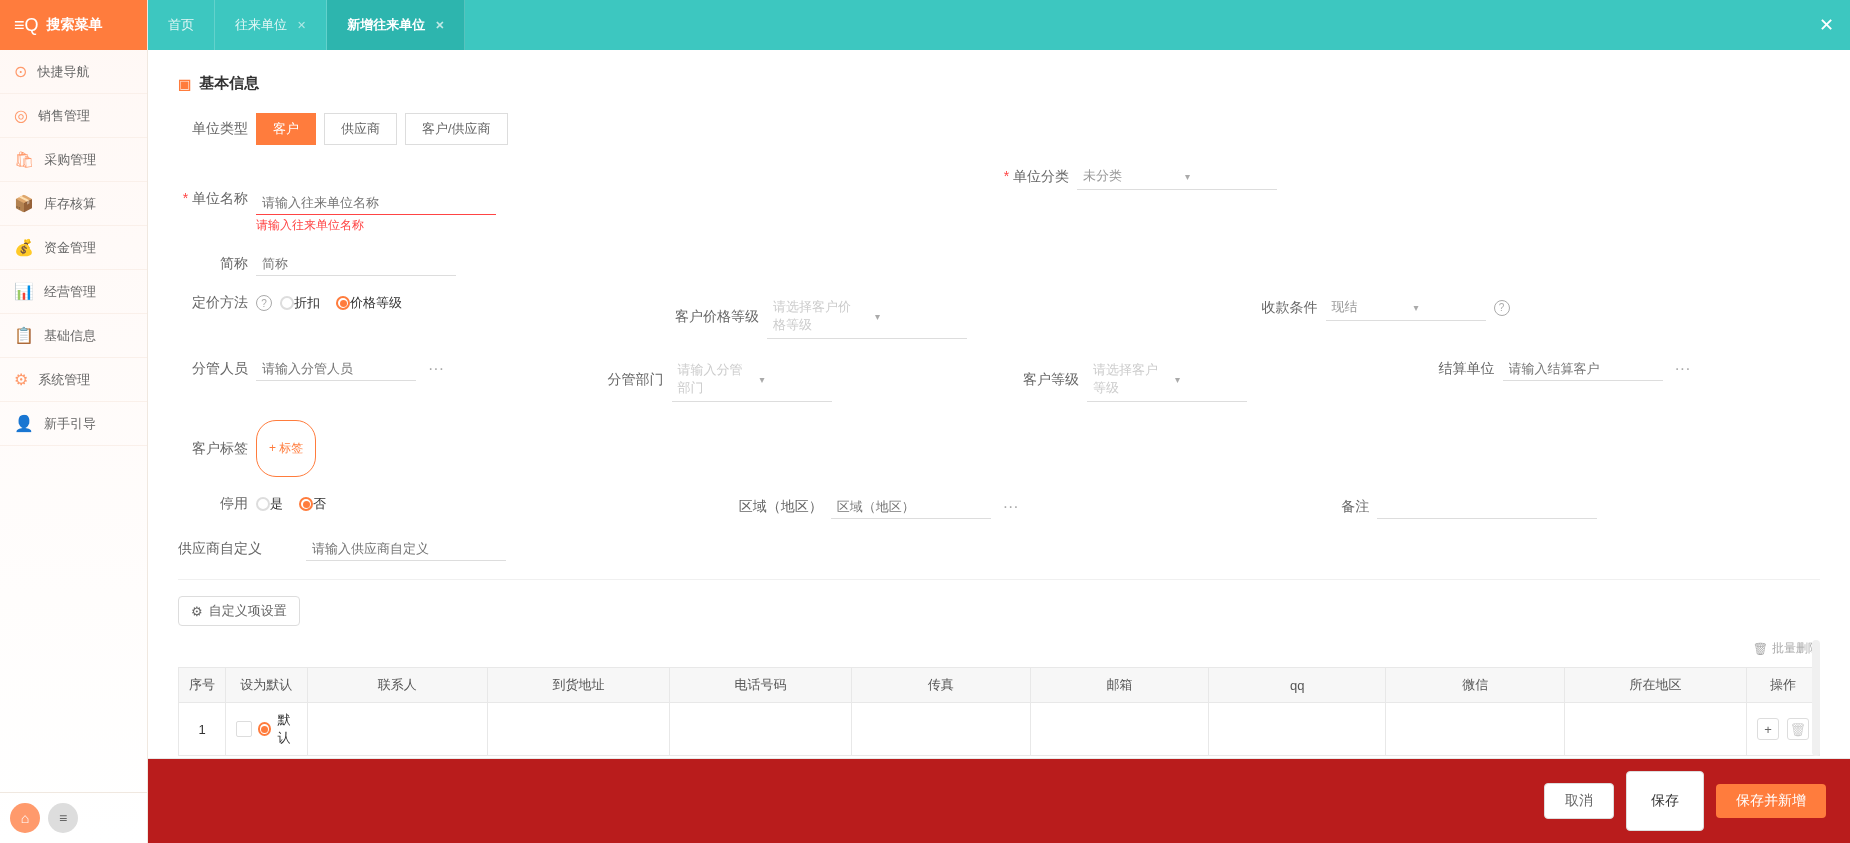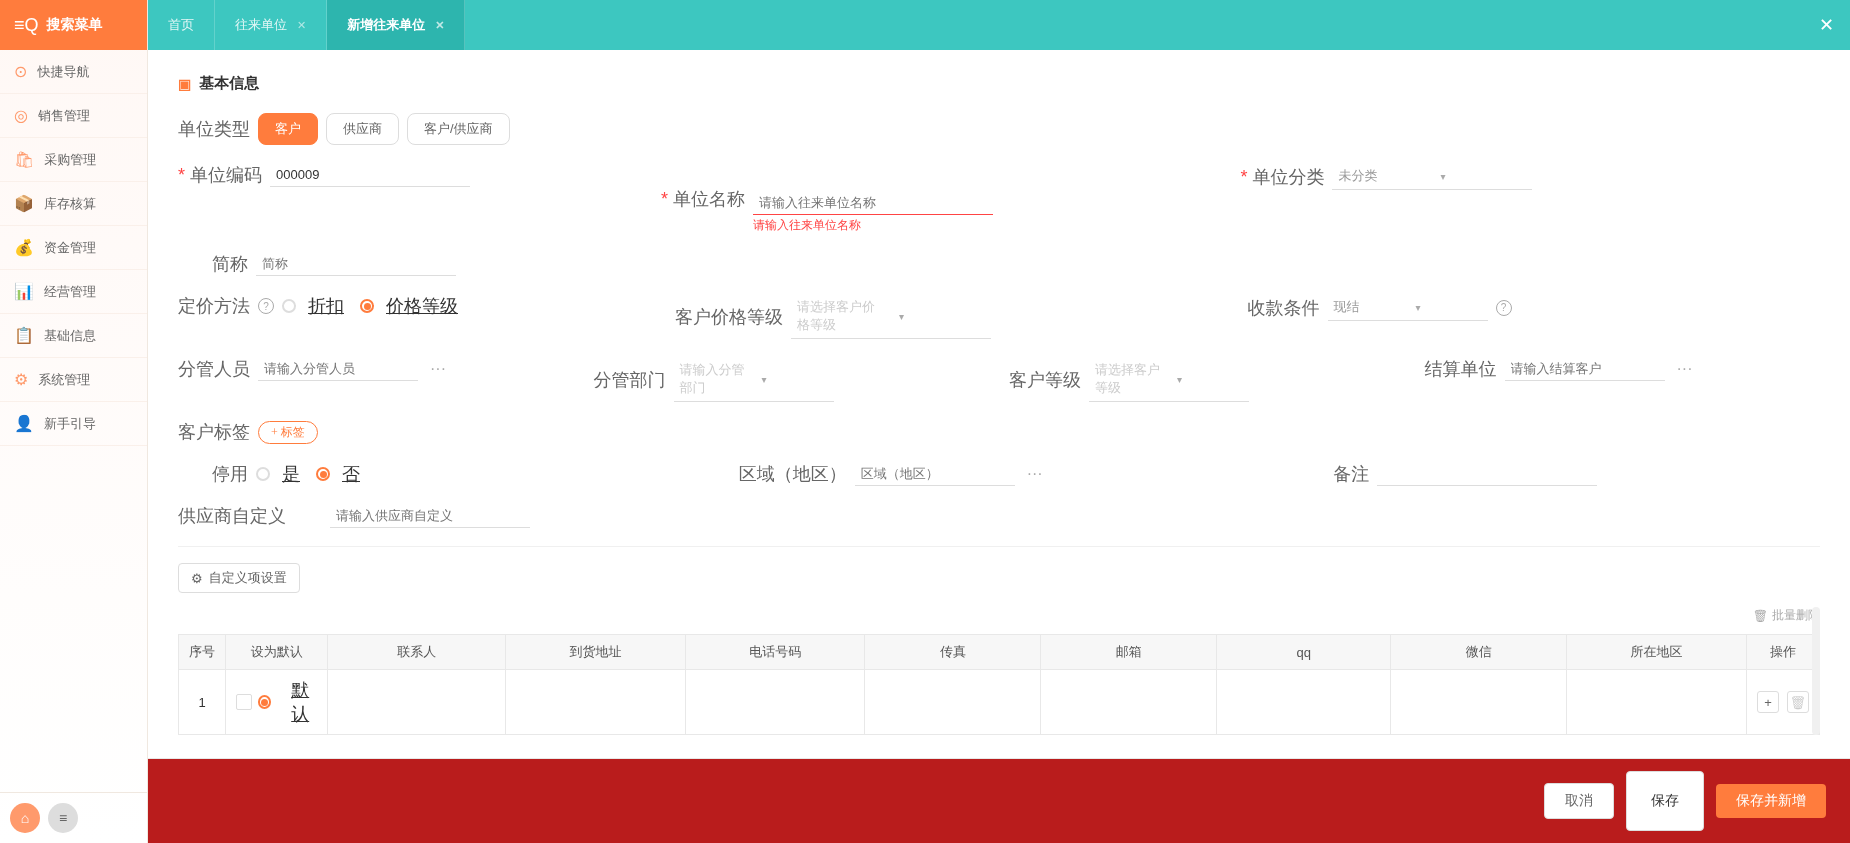--- a/index.html
+++ b/index.html
@@ -132,21 +132,21 @@
       gap: 0;
     }
     .form-field {
       display: flex;
       align-items: center;
       gap: 8px;
       flex: 1;
       min-width: 0;
     }
     .form-label {
-      font-size: 18px;
+      font-size: 14px;
       color: #666;
       white-space: nowrap;
       min-width: 70px;
       text-align: right;
     }
     .form-label.required::before {
       content: '* ';
       color: #f44;
     }
     .form-input {
@@ -185,46 +185,45 @@
     .form-select .arrow { color: #aaa; font-size: 10px; }
 
     
     .unit-type-group {
       display: flex;
       gap: 8px;
     }
     .unit-type-btn {
       padding: 6px 16px;
       border: 1px solid #ddd;
-      border-radius: 8px;
+      border-radius: 0;
       font-size: 13px;
       cursor: pointer;
       color: #666;
       background: white;
     }
     .unit-type-btn.active {
       background: #ff7c3d;
       color: white;
       border-color: #ff7c3d;
     }
 
     
     .radio-group {
       display: flex;
       align-items: center;
       gap: 16px;
     }
     .radio-item {
       display: flex;
       align-items: center;
-      gap: 12px;
-      font-size: 18px;
+      gap: 0;
+      font-size: 13px;
       color: #333;
       cursor: pointer;
-      text-decoration: underline;
     }
     .radio-circle {
       width: 14px; height: 14px;
       border: 2px solid #ddd;
       border-radius: 50%;
       display: flex; align-items: center; justify-content: center;
     }
     .radio-circle.checked {
       border-color: #ff7c3d;
     }
@@ -232,26 +231,25 @@
       content: '';
       width: 7px; height: 7px;
       background: #ff7c3d;
       border-radius: 50%;
     }
 
     
     .tag-btn {
       border: 1px solid #ff7c3d;
       border-radius: 20px;
-      padding: 2px 12px;
+      padding: 19px 12px;
       font-size: 12px;
       color: #ff7c3d;
       cursor: pointer;
       background: white;
-      font-family: Liberation Serif, serif;
     }
 
     
     .more-btn {
       color: #aaa;
       font-size: 16px;
       cursor: pointer;
       padding: 0 4px;
     }
 
@@ -477,24 +475,20 @@
         <div class="unit-type-group">
           <button class="unit-type-btn active">客户</button>
           <button class="unit-type-btn">供应商</button>
           <button class="unit-type-btn">客户/供应商</button>
         </div>
       </div>
     </div>
 
     <div class="form-row">
 
-      <div class="form-field">
-        <span class="form-label required">单位编码</span>
-        <input class="form-input" type="text" value="000009" style="width: 200px;">
-      </div>
 
       <div class="form-field" style="flex:1.2;">
         <span class="form-label required">单位名称</span>
         <div class="form-input-wrap">
           <input class="form-input error" type="text" style="width: 240px;" placeholder="请输入往来单位名称">
           <span class="error-msg">请输入往来单位名称</span>
         </div>
       </div>
 
       <div class="form-field" style="flex:1.2;">

